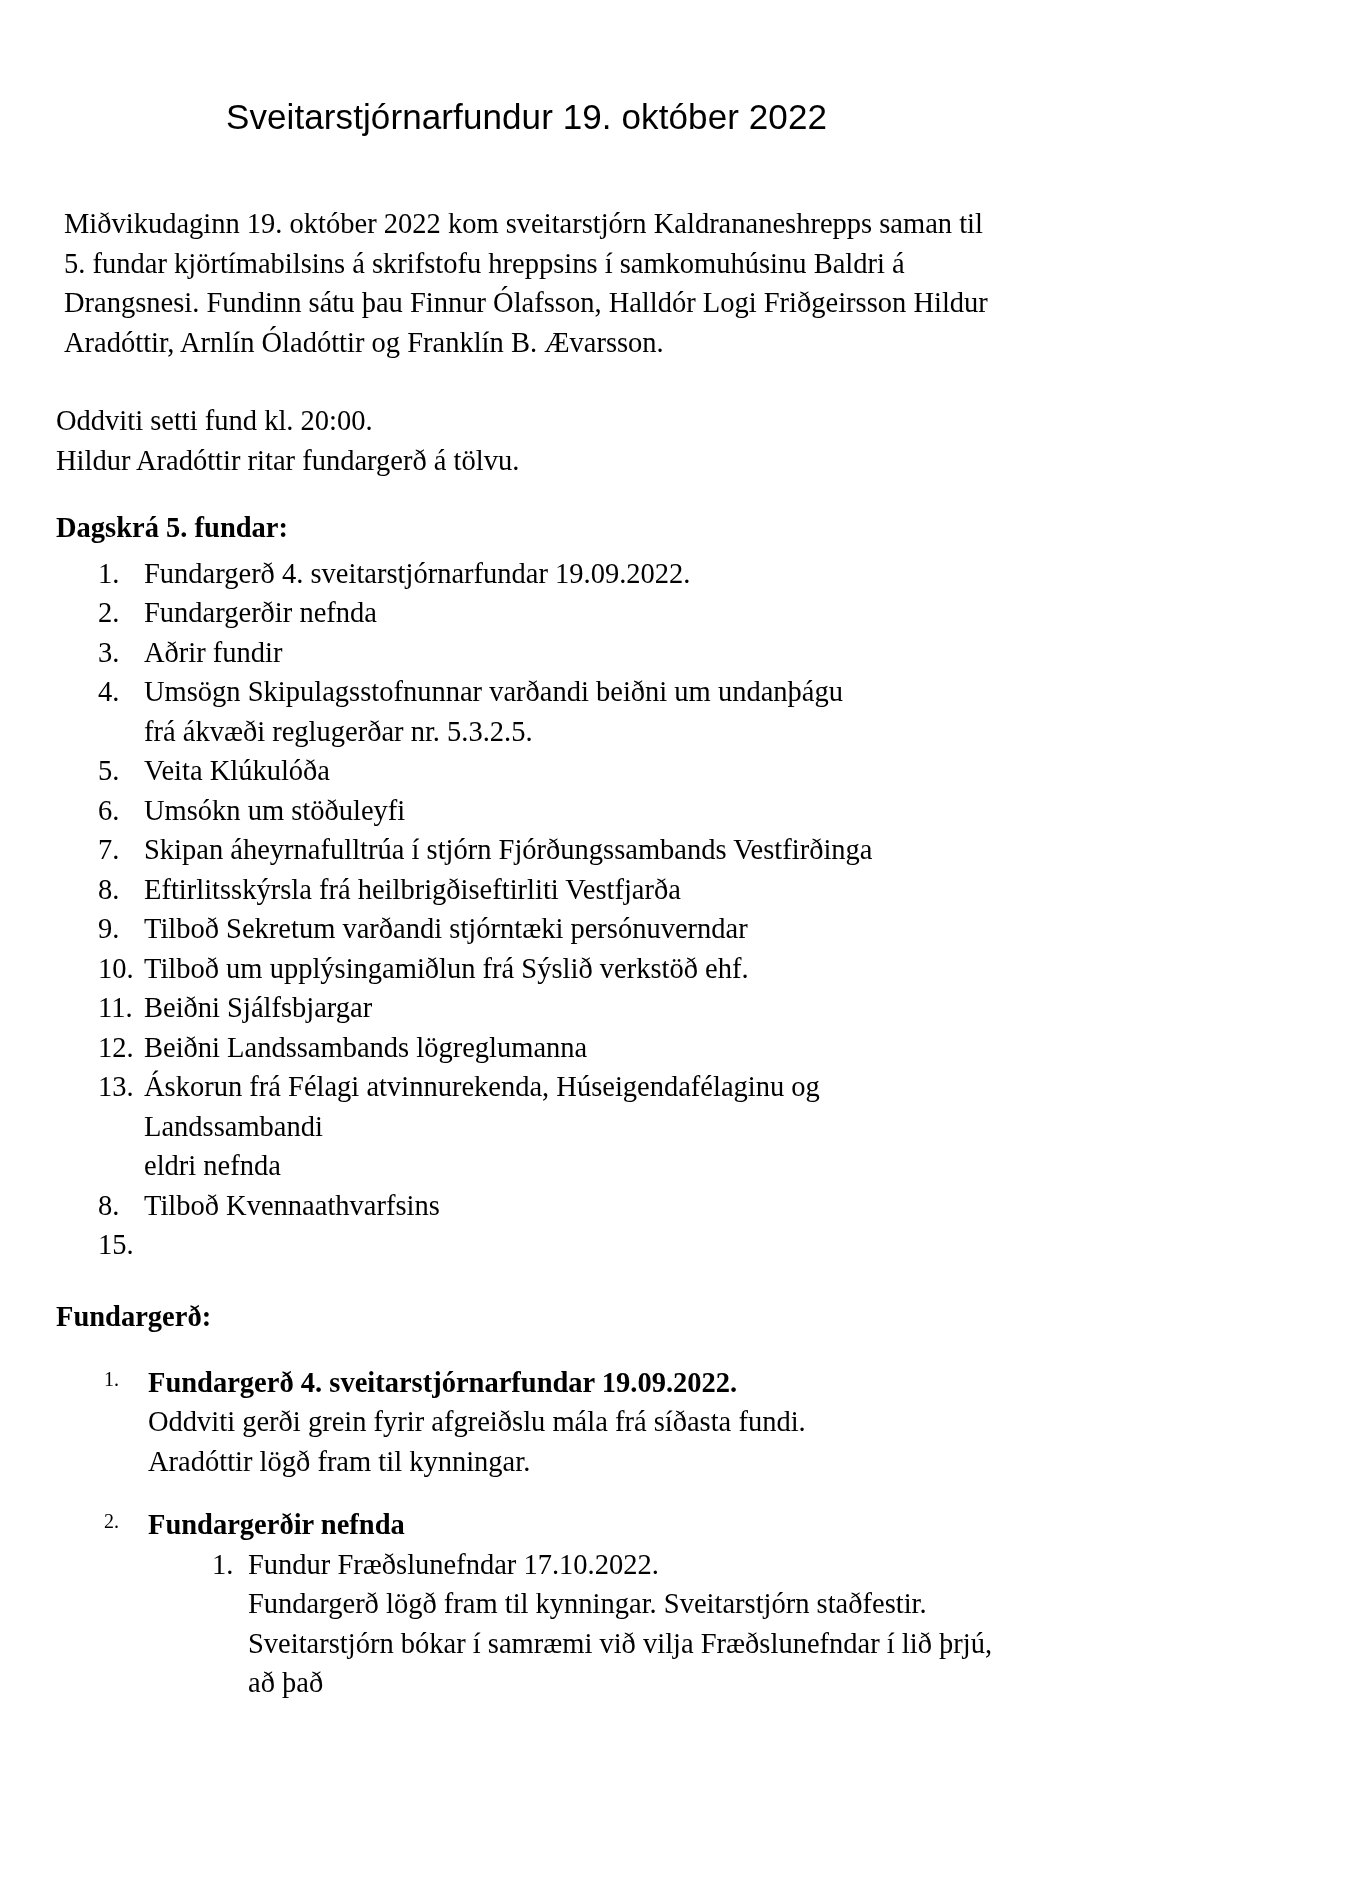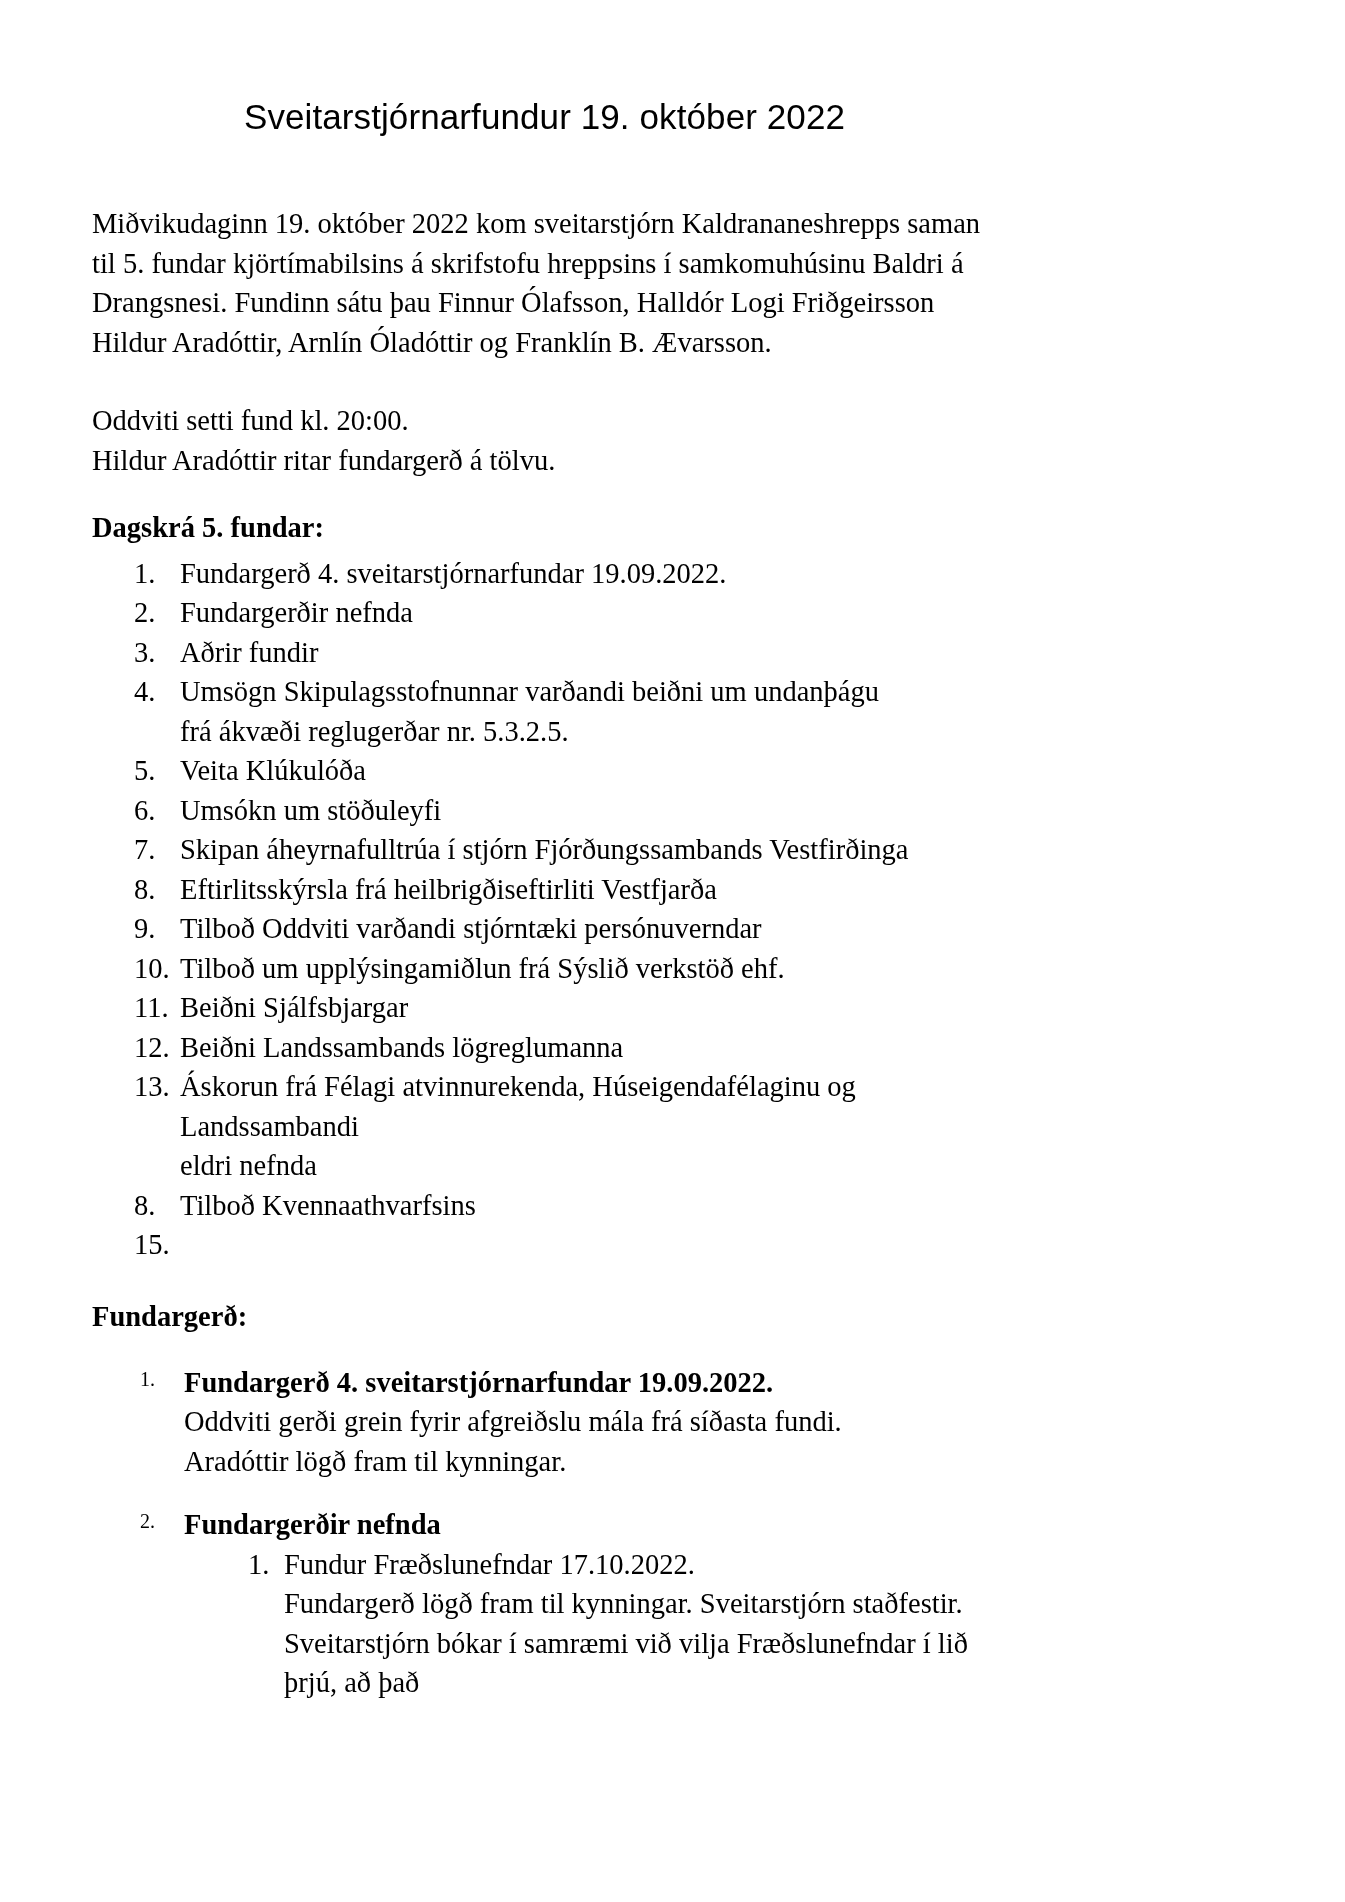--- a/index.html
+++ b/index.html
@@ -12,39 +12,39 @@
     min-height: 1902px;
     font-family: "Liberation Serif", "DejaVu Serif", serif;
     color: #000000;
     -webkit-font-smoothing: antialiased;
   }
   .page {
     position: relative;
     width: 1085px;
     min-height: 1902px;
     box-sizing: border-box;
-    padding: 96px 88px 40px 92px;
+    padding: 96px 88px 40px 56px;
   }
 
   
   .doc-title {
     font-family: "Liberation Sans", "DejaVu Sans", sans-serif;
     font-size: 35px;
     font-weight: 400;
     text-align: center;
     letter-spacing: 0.1px;
     margin: 0 0 66px 0;
     line-height: 1.2;
   }
 
   
   .para {
     font-size: 28.5px;
     line-height: 39.5px;
-    margin: 0;
+    margin: 8px;
     max-width: 1160px;
   }
   .para-intro {
     margin-bottom: 39px;
   }
   .para-tight {
     margin: 0;
   }
 
   .heading-bold {
@@ -179,21 +179,21 @@
     <li>
       <span class="num">6.</span><span class="txt">Umsókn um stöðuleyfi</span>
     </li>
     <li>
       <span class="num">7.</span><span class="txt">Skipan áheyrnafulltrúa í stjórn Fjórðungssambands Vestfirðinga</span>
     </li>
     <li>
       <span class="num">8.</span><span class="txt">Eftirlitsskýrsla frá heilbrigðiseftirliti Vestfjarða</span>
     </li>
     <li>
-      <span class="num">9.</span><span class="txt">Tilboð Oddviti varðandi stjórntæki persónuverndar</span>
+      <span class="num">9.</span><span class="txt">Tilboð Sekretum varðandi stjórntæki persónuverndar</span>
     </li>
     <li class="num-wide">
       <span class="num">10.</span><span class="txt">Tilboð um upplýsingamiðlun frá Sýslið verkstöð ehf.</span>
     </li>
     <li class="num-wide">
       <span class="num">11.</span><span class="txt">Beiðni Sjálfsbjargar</span>
     </li>
     <li class="num-wide">
       <span class="num">12.</span><span class="txt">Beiðni Landssambands lögreglumanna</span>
     </li>

